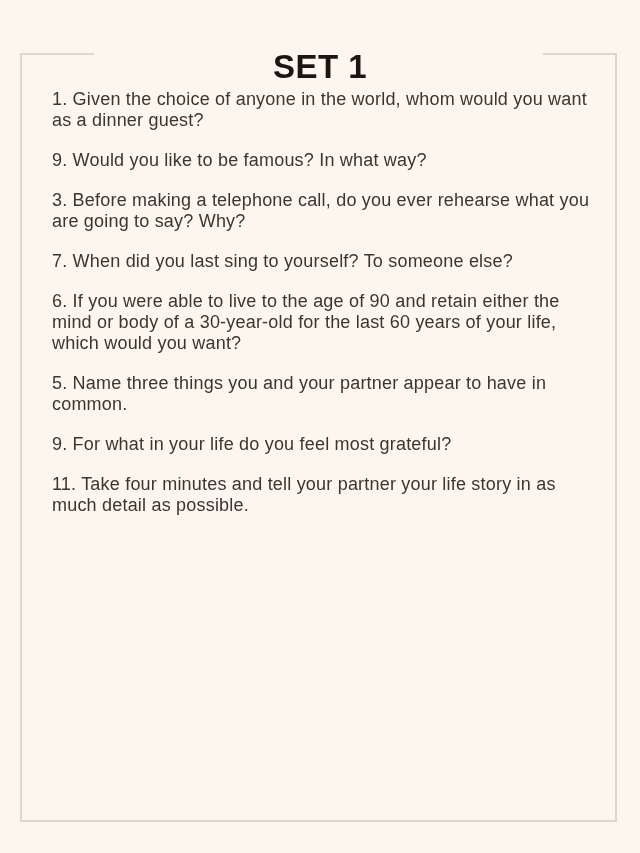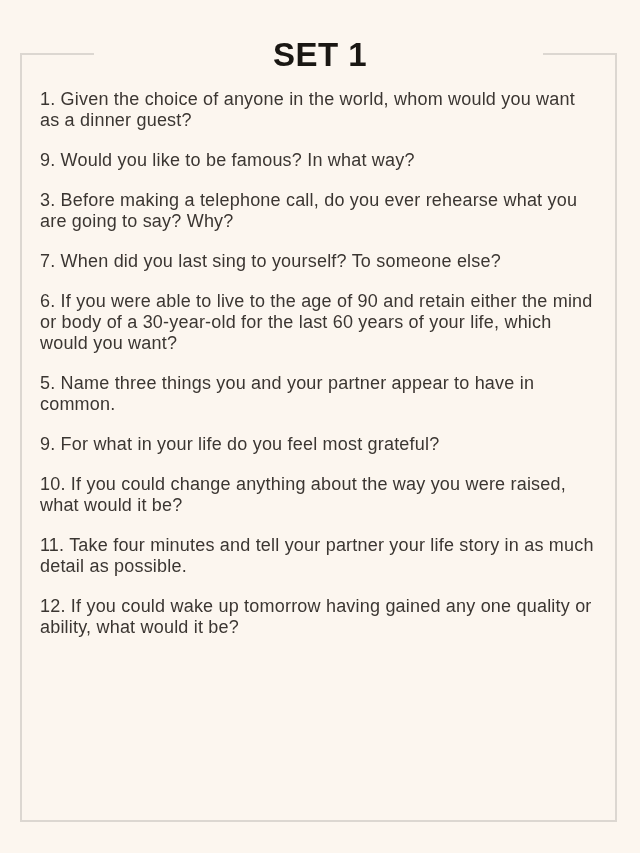--- a/index.html
+++ b/index.html
@@ -19,21 +19,21 @@
   }
   .canvas {
     position: absolute;
     inset: 0;
   }
   .page-title {
     position: absolute;
     top: 33px;
     left: 0;
     right: 0;
-    margin: 4px;
+    margin: 16px;
     text-align: center;
     font-size: 33px;
     line-height: 36px;
     font-weight: 800;
     letter-spacing: 0.5px;
     color: var(--title);
     z-index: 2;
   }
   .frame {
     position: absolute;
@@ -58,37 +58,35 @@
     box-sizing: border-box;
     width: 100%;
     height: 100%;
     padding: 36px 16px 0 18px;
     font-size: 18px;
     line-height: 21px;
     letter-spacing: 0.2px;
     color: var(--text);
   }
   .q {
-    margin: 0 0 19px 0;
+    margin: 0 0 19px 12px;
   }
 </style>
 </head>
 <body>
 
 <div class="canvas">
   <h1 class="page-title">SET 1</h1>
   <div class="frame">
     <div class="frame-top-seg left"></div>
     <div class="frame-top-seg right"></div>
     <div class="questions">
       <p class="q">1. Given the choice of anyone in the world, whom would you want as a dinner guest?</p>
       <p class="q">9. Would you like to be famous? In what way?</p>
       <p class="q">3. Before making a telephone call, do you ever rehearse what you are going to say? Why?</p>
       <p class="q">7. When did you last sing to yourself? To someone else?</p>
       <p class="q">6. If you were able to live to the age of 90 and retain either the mind or body of a 30-year-old for the last 60 years of your life, which would you want?</p>
       <p class="q">5. Name three things you and your partner appear to have in common.</p>
       <p class="q">9. For what in your life do you feel most grateful?</p>
-      <p class="q">10. If you could change anything about the way you were raised, what would it be?</p>
       <p class="q">11. Take four minutes and tell your partner your life story in as much detail as possible.</p>
-      <p class="q">12. If you could wake up tomorrow having gained any one quality or ability, what would it be?</p>
     </div>
   </div>
 </div>
 
 </body></html>

